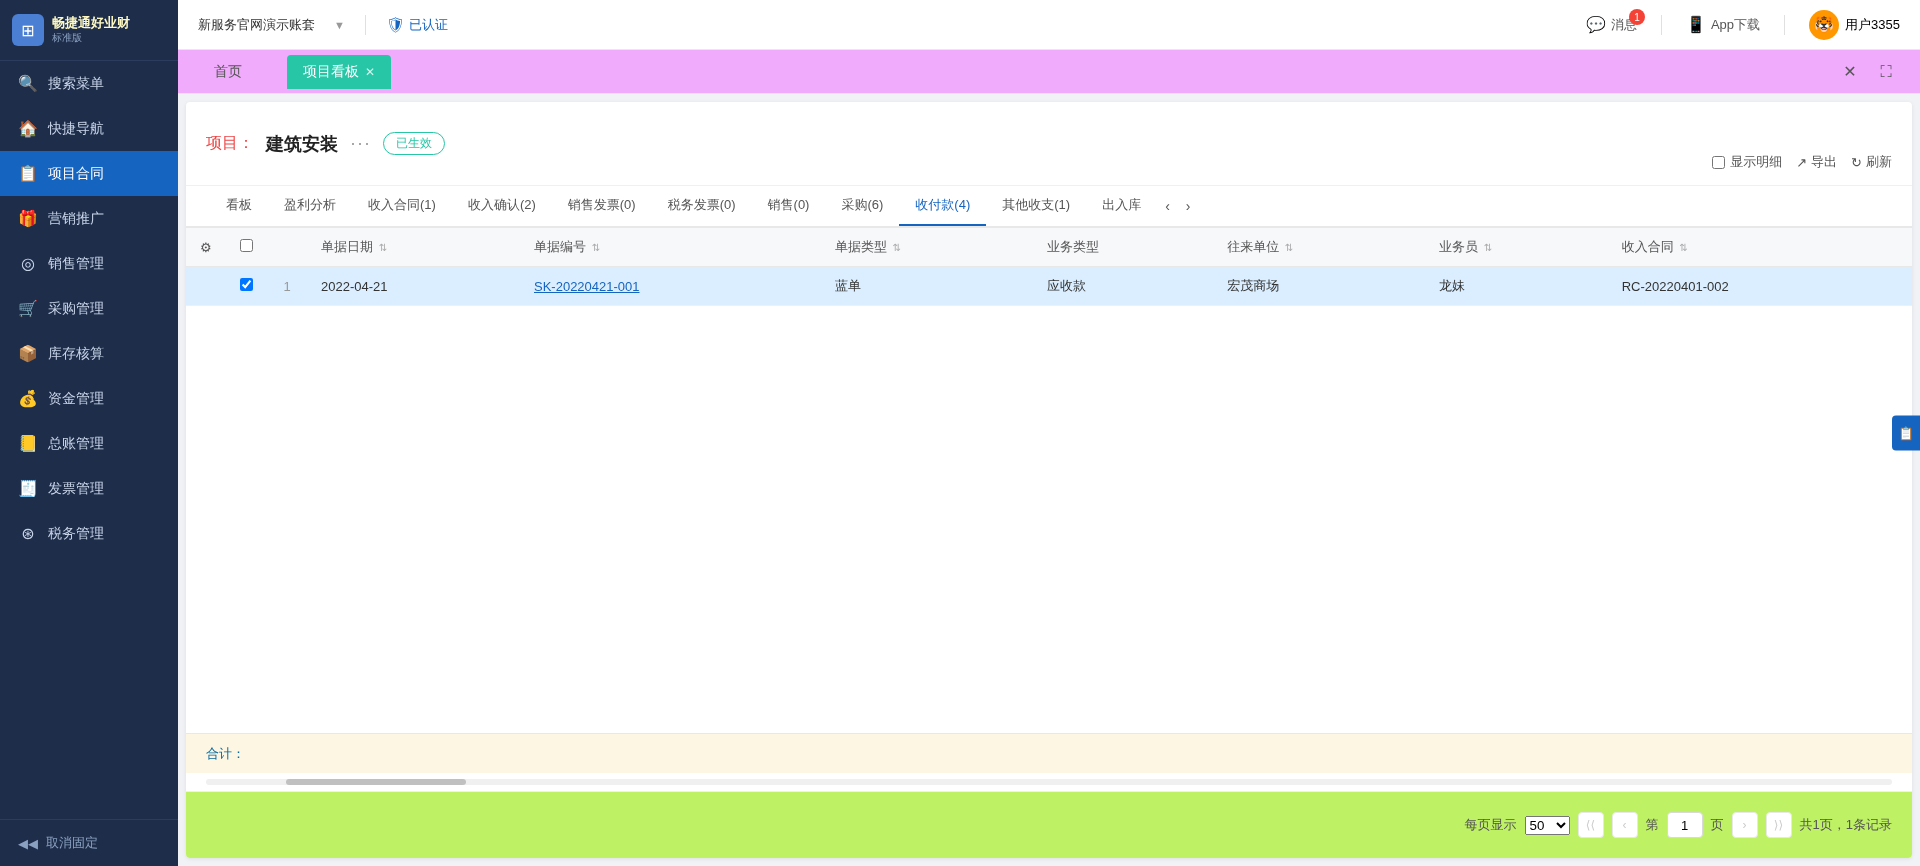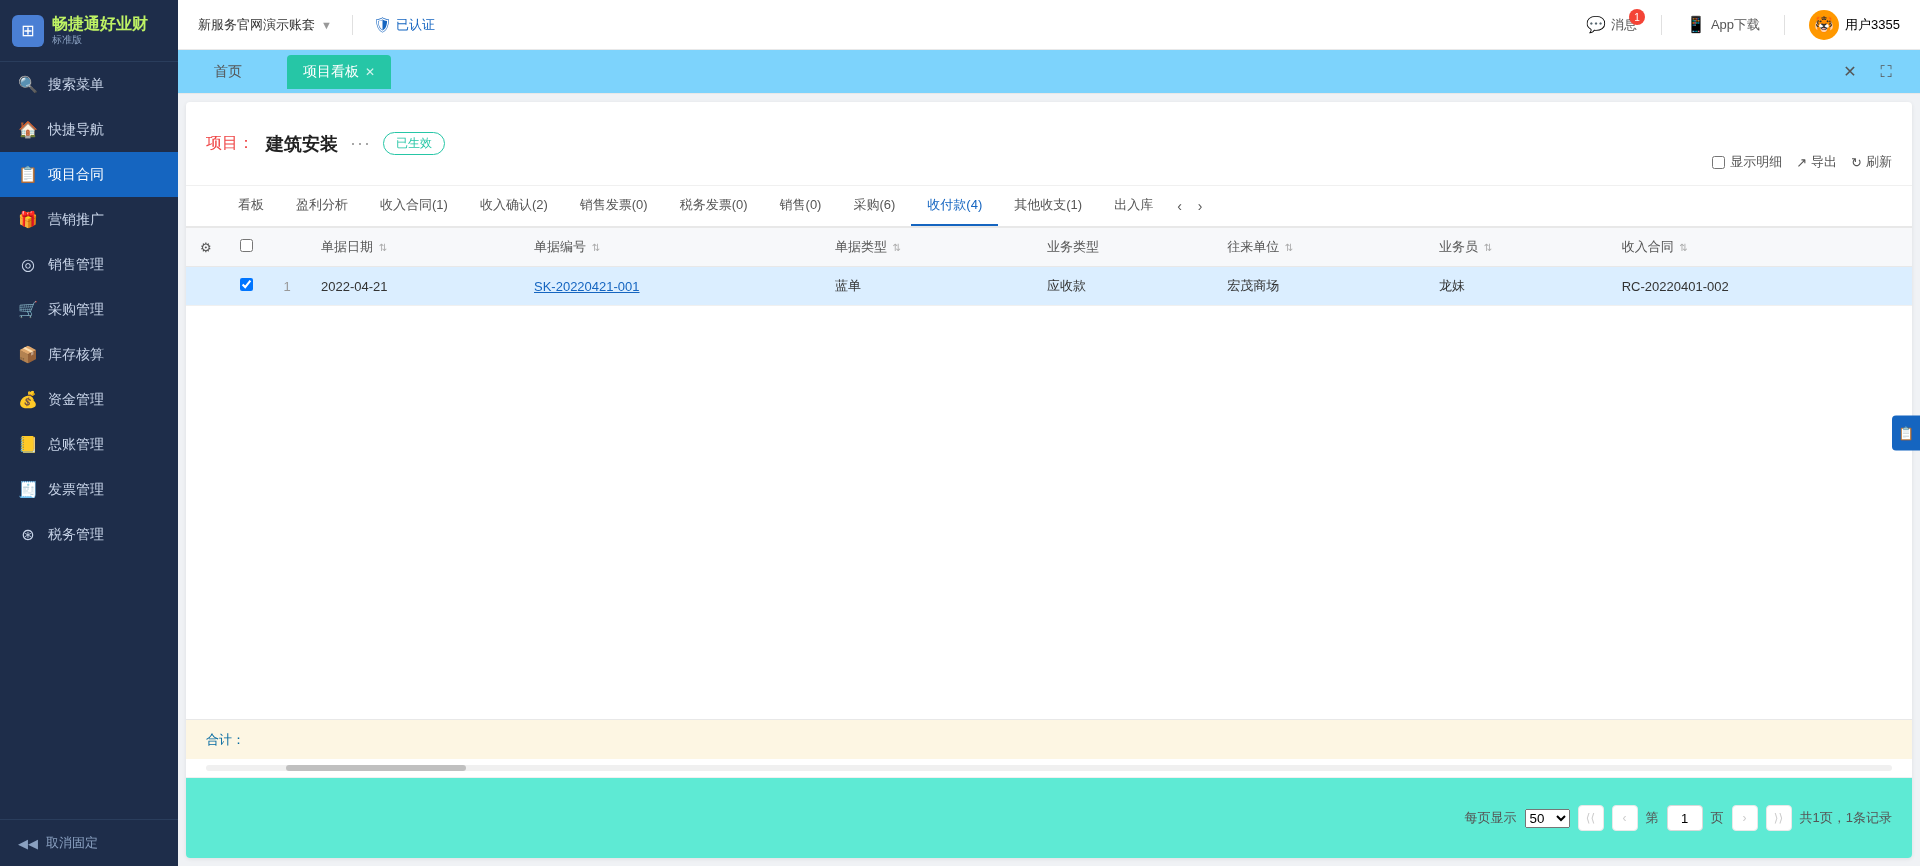--- a/index.html
+++ b/index.html
@@ -23,21 +23,21 @@
     }
     .sidebar-logo-icon {
       width: 32px;
       height: 32px;
       background: #4a7fd4;
       border-radius: 6px;
       display: flex; align-items: center; justify-content: center;
       color: white; font-size: 16px; margin-right: 8px;
       flex-shrink: 0;
     }
-    .sidebar-logo-text { font-size: 16px; color: #bef264; font-weight: bold; line-height: 1.2; }
+    .sidebar-logo-text { font-size: 13px; color: #fef9c3; font-weight: bold; line-height: 1.2; }
     .sidebar-logo-sub { font-size: 10px; color: #8aa0c0; }
     .sidebar-scroll { flex: 1; overflow-y: auto; }
     .sidebar-scroll::-webkit-scrollbar { width: 4px; }
     .sidebar-scroll::-webkit-scrollbar-thumb { background: #2a3d5c; }
     .sidebar-item {
       display: flex;
       align-items: center;
       padding: 13px 18px;
       cursor: pointer;
       color: #c8d4e8;
@@ -72,21 +72,21 @@
       display: flex;
       align-items: center;
       padding: 0 20px;
       height: 50px;
       border-bottom: 1px solid #e8e8e8;
       gap: 16px;
     }
     .topbar-account {
       display: flex;
       align-items: center;
-      gap: 6px;
+      gap: 19px;
       font-size: 13px;
       color: #333;
       cursor: pointer;
     }
     .topbar-account-arrow { color: #999; font-size: 11px; }
     .topbar-divider { width: 1px; height: 20px; background: #e0e0e0; margin: 0 4px; }
     .topbar-certified {
       display: flex;
       align-items: center;
       gap: 4px;
@@ -136,21 +136,21 @@
       border-radius: 50%;
       background: #ff9800;
       display: flex;
       align-items: center;
       justify-content: center;
       font-size: 16px;
     }
 
     
     .tabbar {
-      background: #7dd3fc;
+      background: #f0abfc;
       display: flex;
       align-items: center;
       padding: 0 20px;
       border-bottom: 1px solid #e8e8e8;
       height: 44px;
       gap: 4px;
     }
     .tab {
       padding: 8px 16px;
       cursor: pointer;
@@ -248,21 +248,21 @@
       cursor: pointer;
       color: #555;
       font-size: 13px;
     }
     .checkbox-label input { cursor: pointer; }
 
     
     .subtabs {
       display: flex;
       align-items: center;
-      padding: 0 36px;
+      padding: 0 24px;
       border-bottom: 1px solid #e8e8e8;
       gap: 0;
       overflow-x: auto;
     }
     .subtabs::-webkit-scrollbar { display: none; }
     .subtab {
       padding: 10px 16px;
       cursor: pointer;
       color: #555;
       font-size: 13px;
@@ -372,25 +372,25 @@
       height: 6px;
       background: #c0c0c0;
       border-radius: 3px;
     }
 
     
     .pagination {
       display: flex;
       align-items: center;
       justify-content: flex-end;
-      padding: 27px 20px;
+      padding: 20px 20px;
       gap: 8px;
       font-size: 13px;
       color: #555;
-      background: #5eead4;
+      background: #bef264;
       border-top: 1px solid #f0f0f0;
     }
     .page-btn {
       width: 26px;
       height: 26px;
       display: flex;
       align-items: center;
       justify-content: center;
       border: 1px solid #d9d9d9;
       border-radius: 4px;

